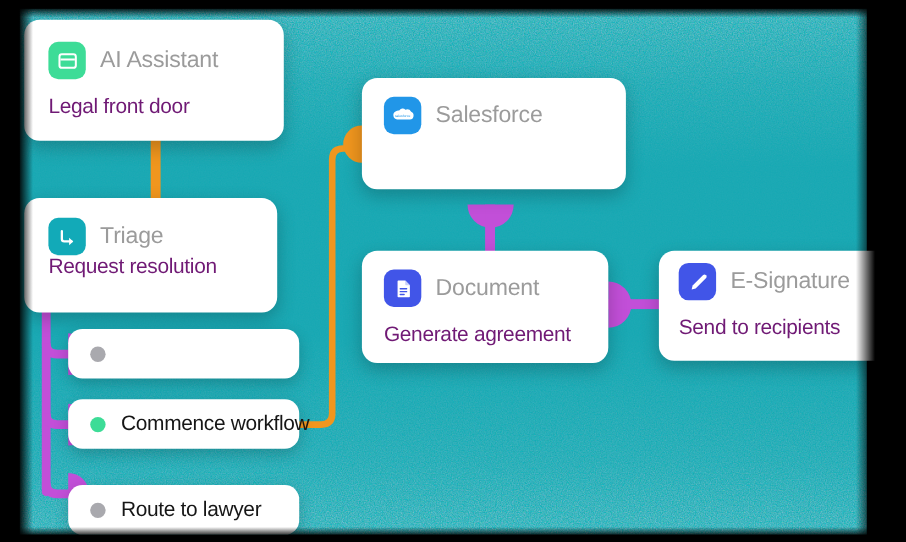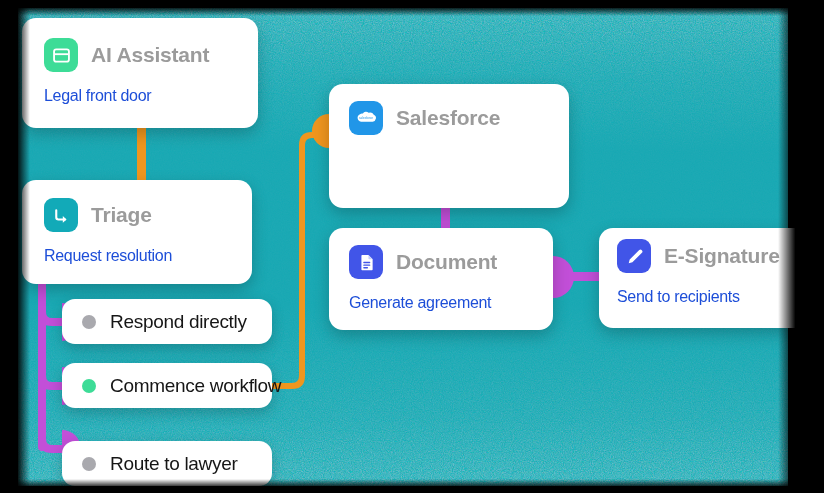--- a/index.html
+++ b/index.html
@@ -86,41 +86,41 @@
     width: 34px;
     height: 34px;
     border-radius: 9px;
     flex: 0 0 auto;
     display: flex;
     align-items: center;
     justify-content: center;
   }
   .card-title {
     font-size: 21px;
-    font-weight: bold;
+    font-weight: normal;
     color: #9b9b9b;
     letter-spacing: -.2px;
     white-space: nowrap;
   }
   .card-sub {
-    font-size: 16px;
-    color: #1d4ed8;
+    font-size: 19px;
+    color: #701a75;
     letter-spacing: -.3px;
     white-space: nowrap;
   }
 
   
   #card-ai        { left: 22px;  top: 18px;  width: 236px; height: 110px; padding: 20px 20px 0 22px; }
   #card-triage    { left: 22px;  top: 180px; width: 230px; height: 104px; padding: 18px 20px 0 22px; }
-  #card-salesforce{ left: 329px; top: 84px;  width: 240px; height: 124px; padding: 17px 20px 0 20px; }
+  #card-salesforce{ left: 329px; top: 71px;  width: 240px; height: 101px; padding: 17px 20px 0 20px; }
   #card-document  { left: 329px; top: 228px; width: 224px; height: 102px; padding: 17px 20px 0 20px; }
   #card-esign     { left: 599px; top: 228px; width: 210px; height: 100px; padding: 11px 18px 0 18px; }
 
   #card-ai .card-sub        { margin-top: 15px; }
-  #card-triage .card-sub    { margin-top: 15px; }
+  #card-triage .card-sub    { }
   #card-salesforce .card-sub{ margin-top: 15px; }
   #card-document .card-sub  { margin-top: 15px; }
   #card-esign .card-sub     { margin-top: 15px; }
 
   
   .pill {
     position: absolute;
     background: #ffffff;
     border-radius: 13px;
     box-shadow: 0 5px 14px rgba(0,0,0,.2);
@@ -270,21 +270,20 @@
           <path d="M17.4 4.6a2.2 2.2 0 0 1 3.1 3.1L9.6 18.6l-4.2 1.1 1.1-4.2z" fill="#fff"></path>
         </svg>
       </span>
       <span class="card-title">E-Signature</span>
     </div>
     <div class="card-sub">Send to recipients</div>
   </div>
 
   <div class="pill" id="pill-0">
     <span class="pill-dot" style="background:#a9a9ae"></span>
-    <span class="pill-label">Respond directly</span>
   </div>
 
   <div class="pill" id="pill-1">
     <span class="pill-dot" style="background:#3ddc97"></span>
     <span class="pill-label">Commence workflow</span>
   </div>
 
   <div class="pill" id="pill-2">
     <span class="pill-dot" style="background:#a9a9ae"></span>
     <span class="pill-label">Route to lawyer</span>

